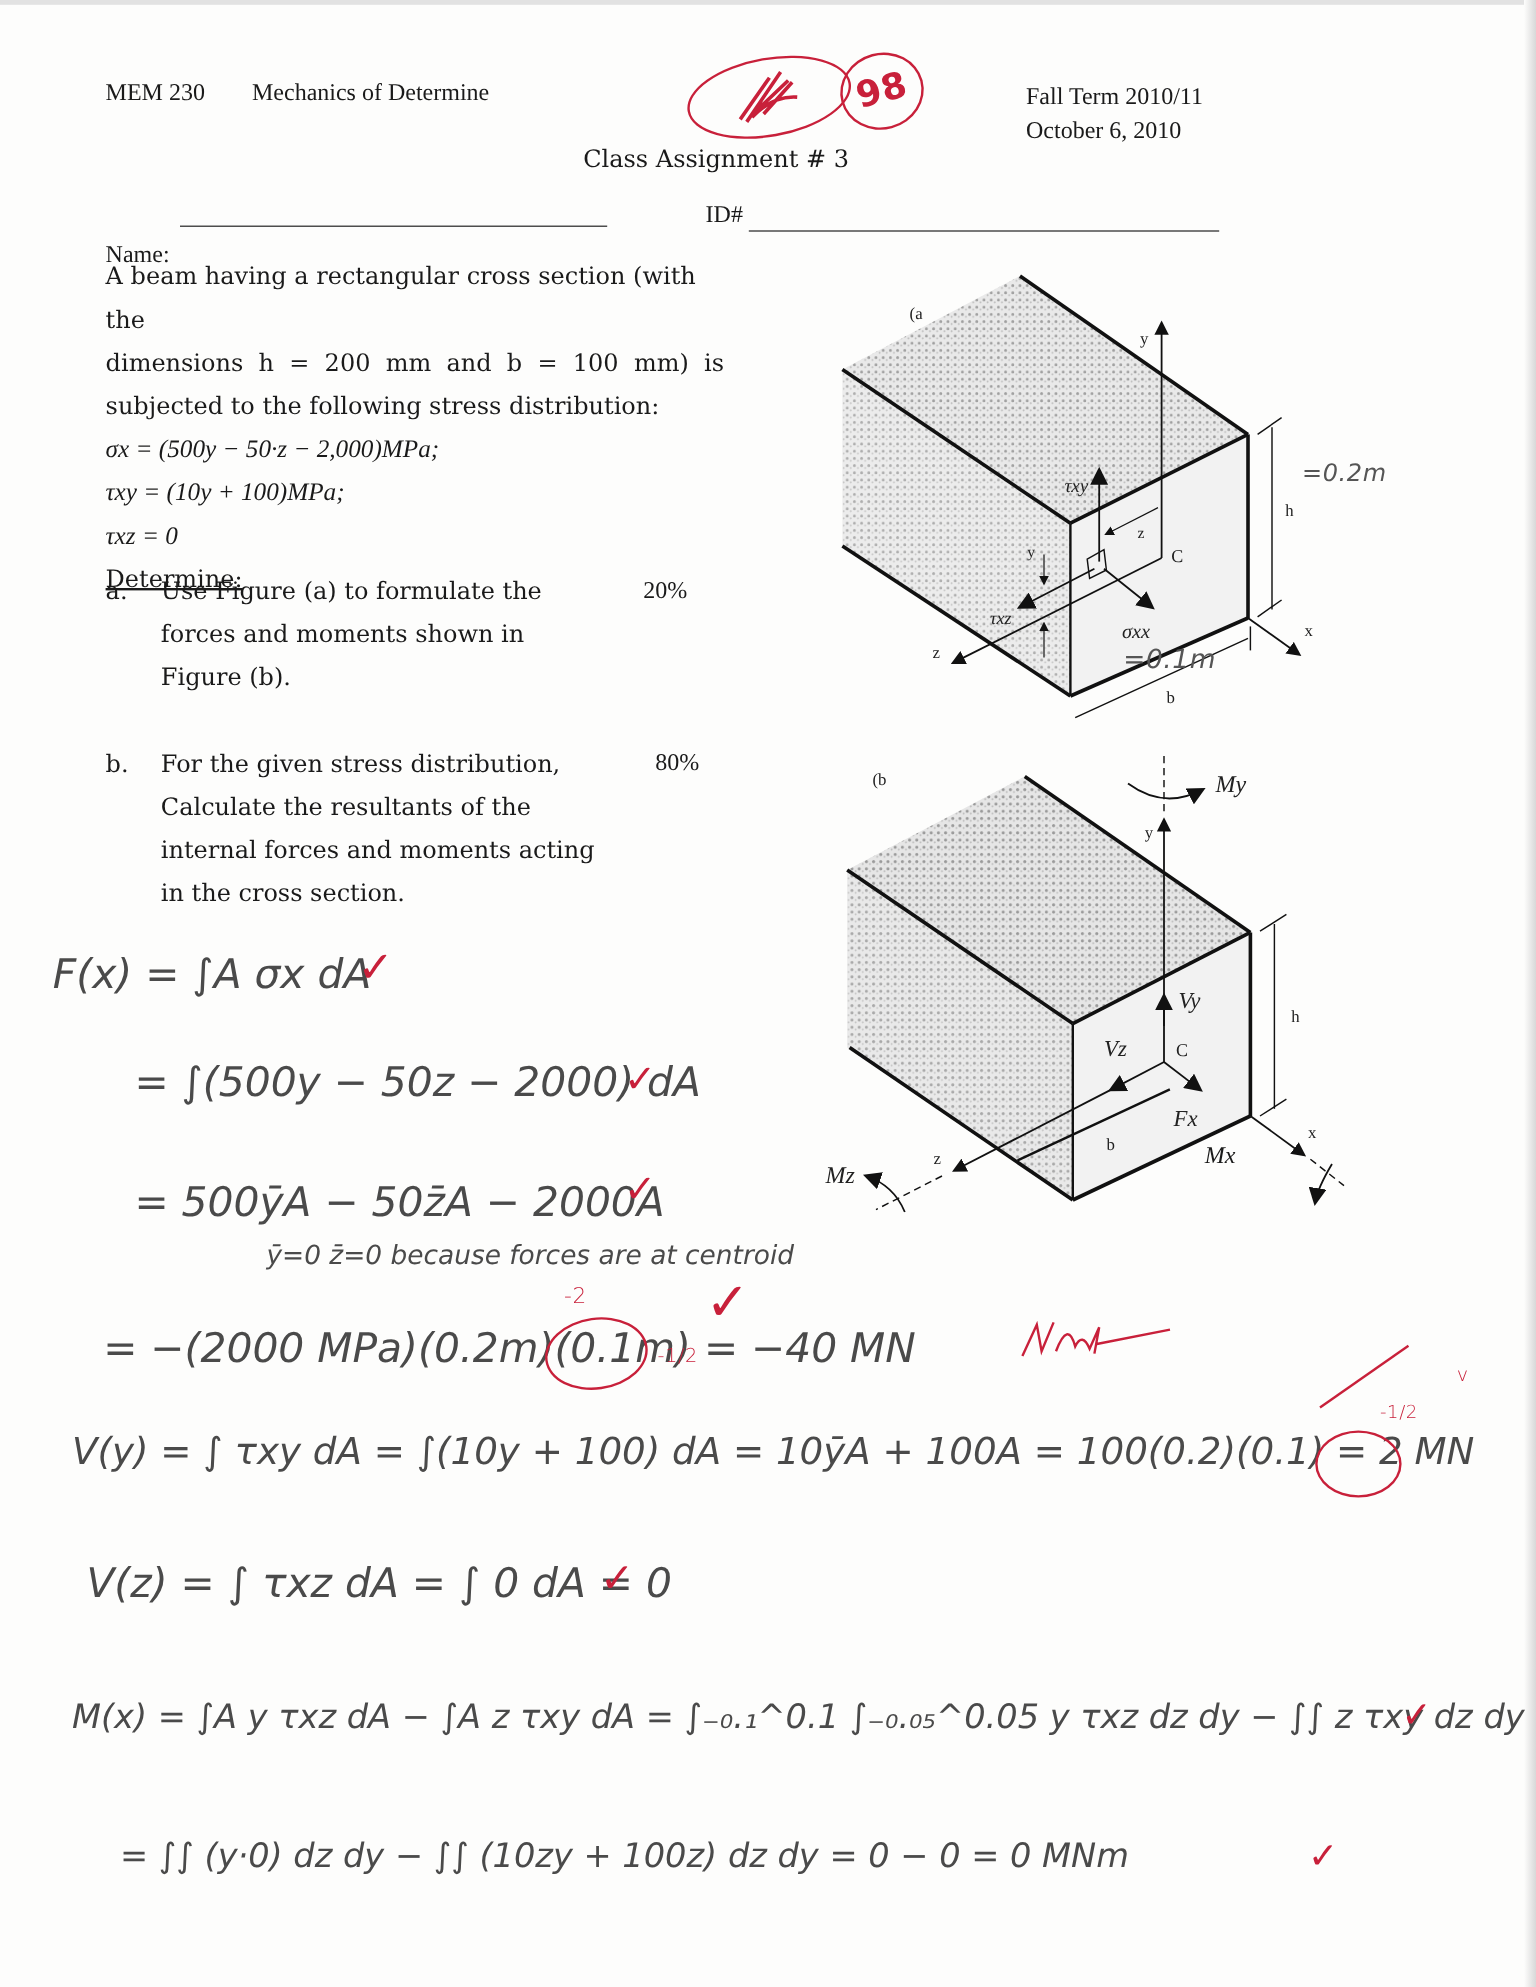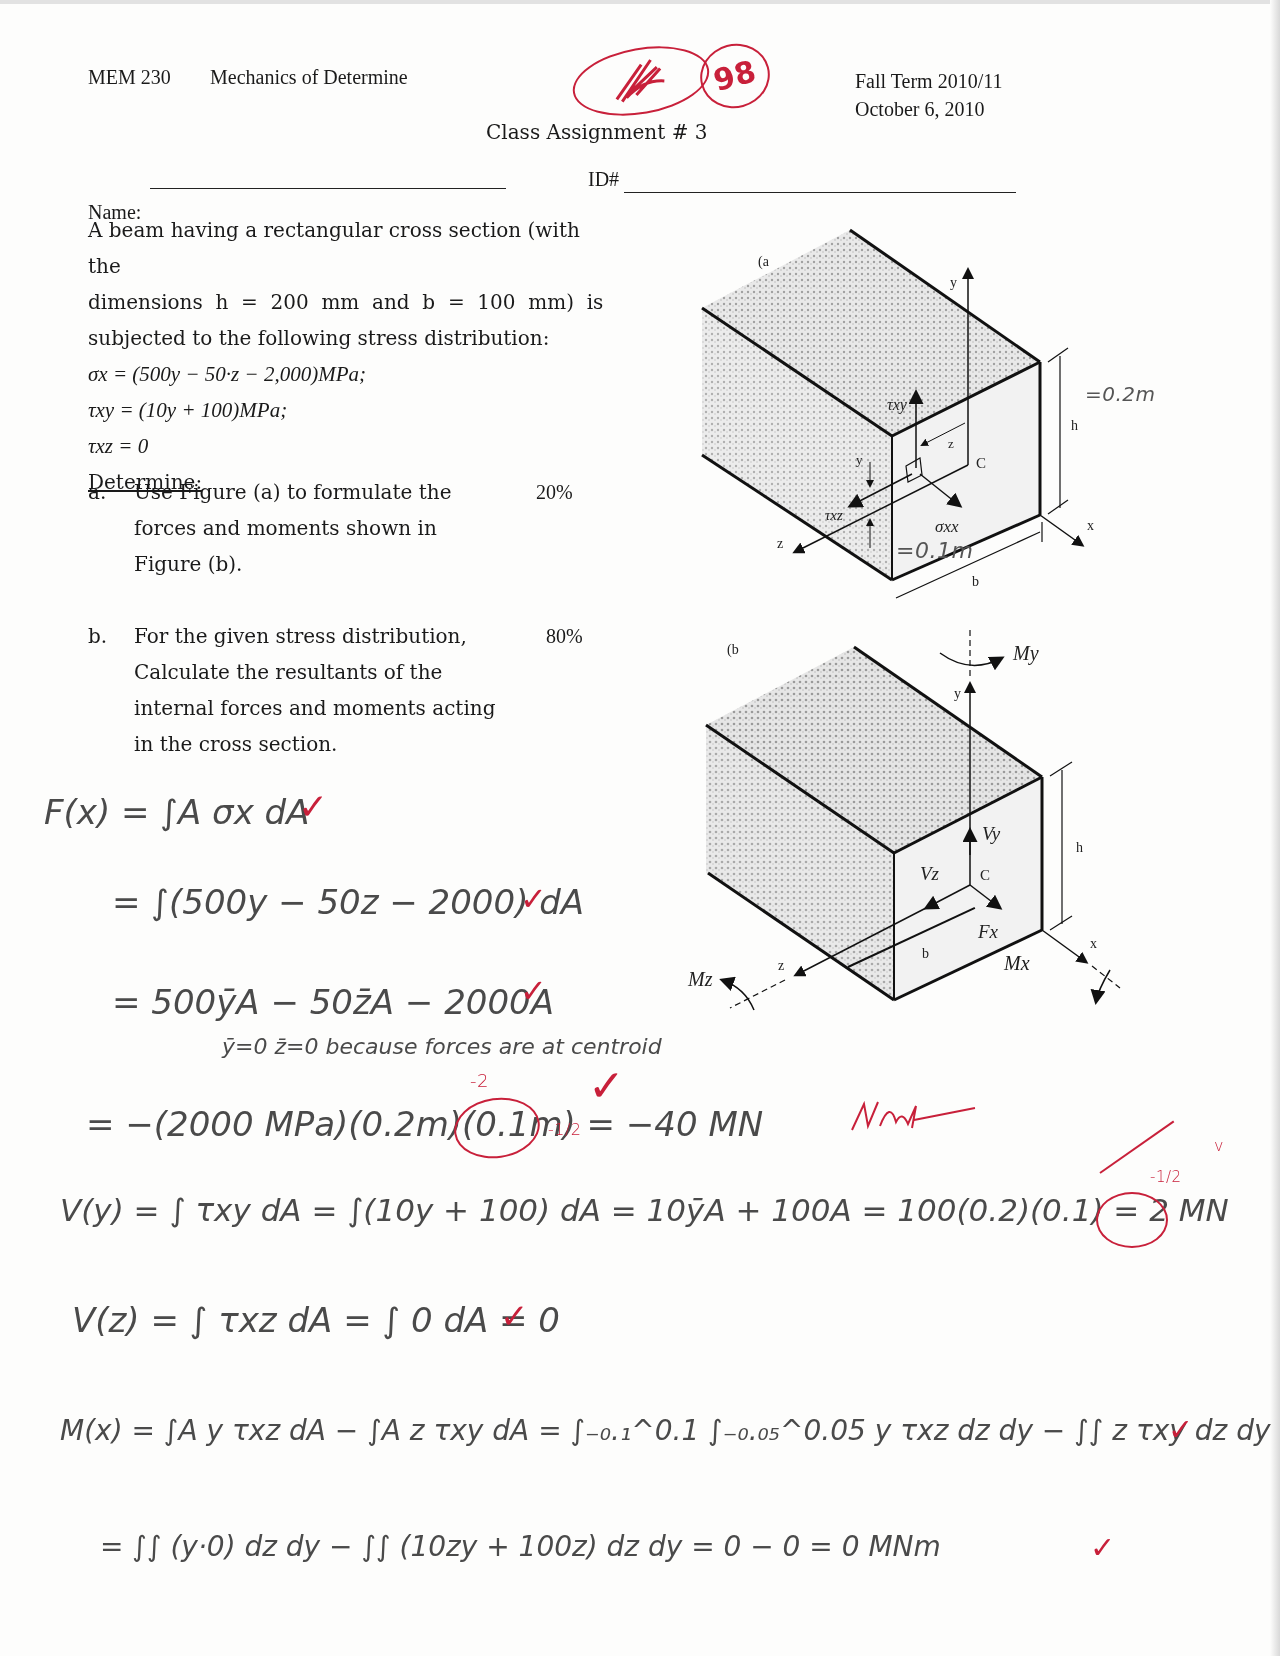--- a/index.html
+++ b/index.html
@@ -136,21 +136,21 @@
     <line x1="398" y1="284" x2="418" y2="270" stroke="#111" stroke-width="1.2"></line>
     <text x="421" y="200" class="fig-label" style="font-size:14px;">h</text>
 
     <line x1="246" y1="368" x2="390" y2="302" stroke="#111" stroke-width="1.2"></line>
     <line x1="392" y1="292" x2="392" y2="312" stroke="#111" stroke-width="1.2"></line>
     <text x="322" y="356" class="fig-label" style="font-size:14px;">b</text>
     <text x="108" y="36" class="fig-label" style="font-size:14px;">(a</text>
   </svg>
 </div>
 <div class="abs hand" style="left:1085px;top:382px;font-size:20px;">=0.2m</div>
-<div class="abs hand" style="left:896px;top:538px;font-size:22px;">=0.1m</div>
+<div class="abs hand" style="left:936px;top:538px;font-size:22px;">=0.1m</div>
 
 <div class="abs figure" style="left:630px;top:590px;width:480px;height:410px;">
   <svg width="480" height="410" viewBox="0 0 480 410">
     <defs>
       <pattern id="stip2" width="6" height="6" patternUnits="userSpaceOnUse">
         <rect width="6" height="6" fill="#e6e6e6"></rect>
         <circle cx="2" cy="2" r="1.3" fill="#9a9a9a"></circle>
         <circle cx="5" cy="4" r="0.8" fill="#bbbbbb"></circle>
       </pattern>
       <marker id="arrB" markerWidth="10" markerHeight="10" refX="8" refY="5" orient="auto">

